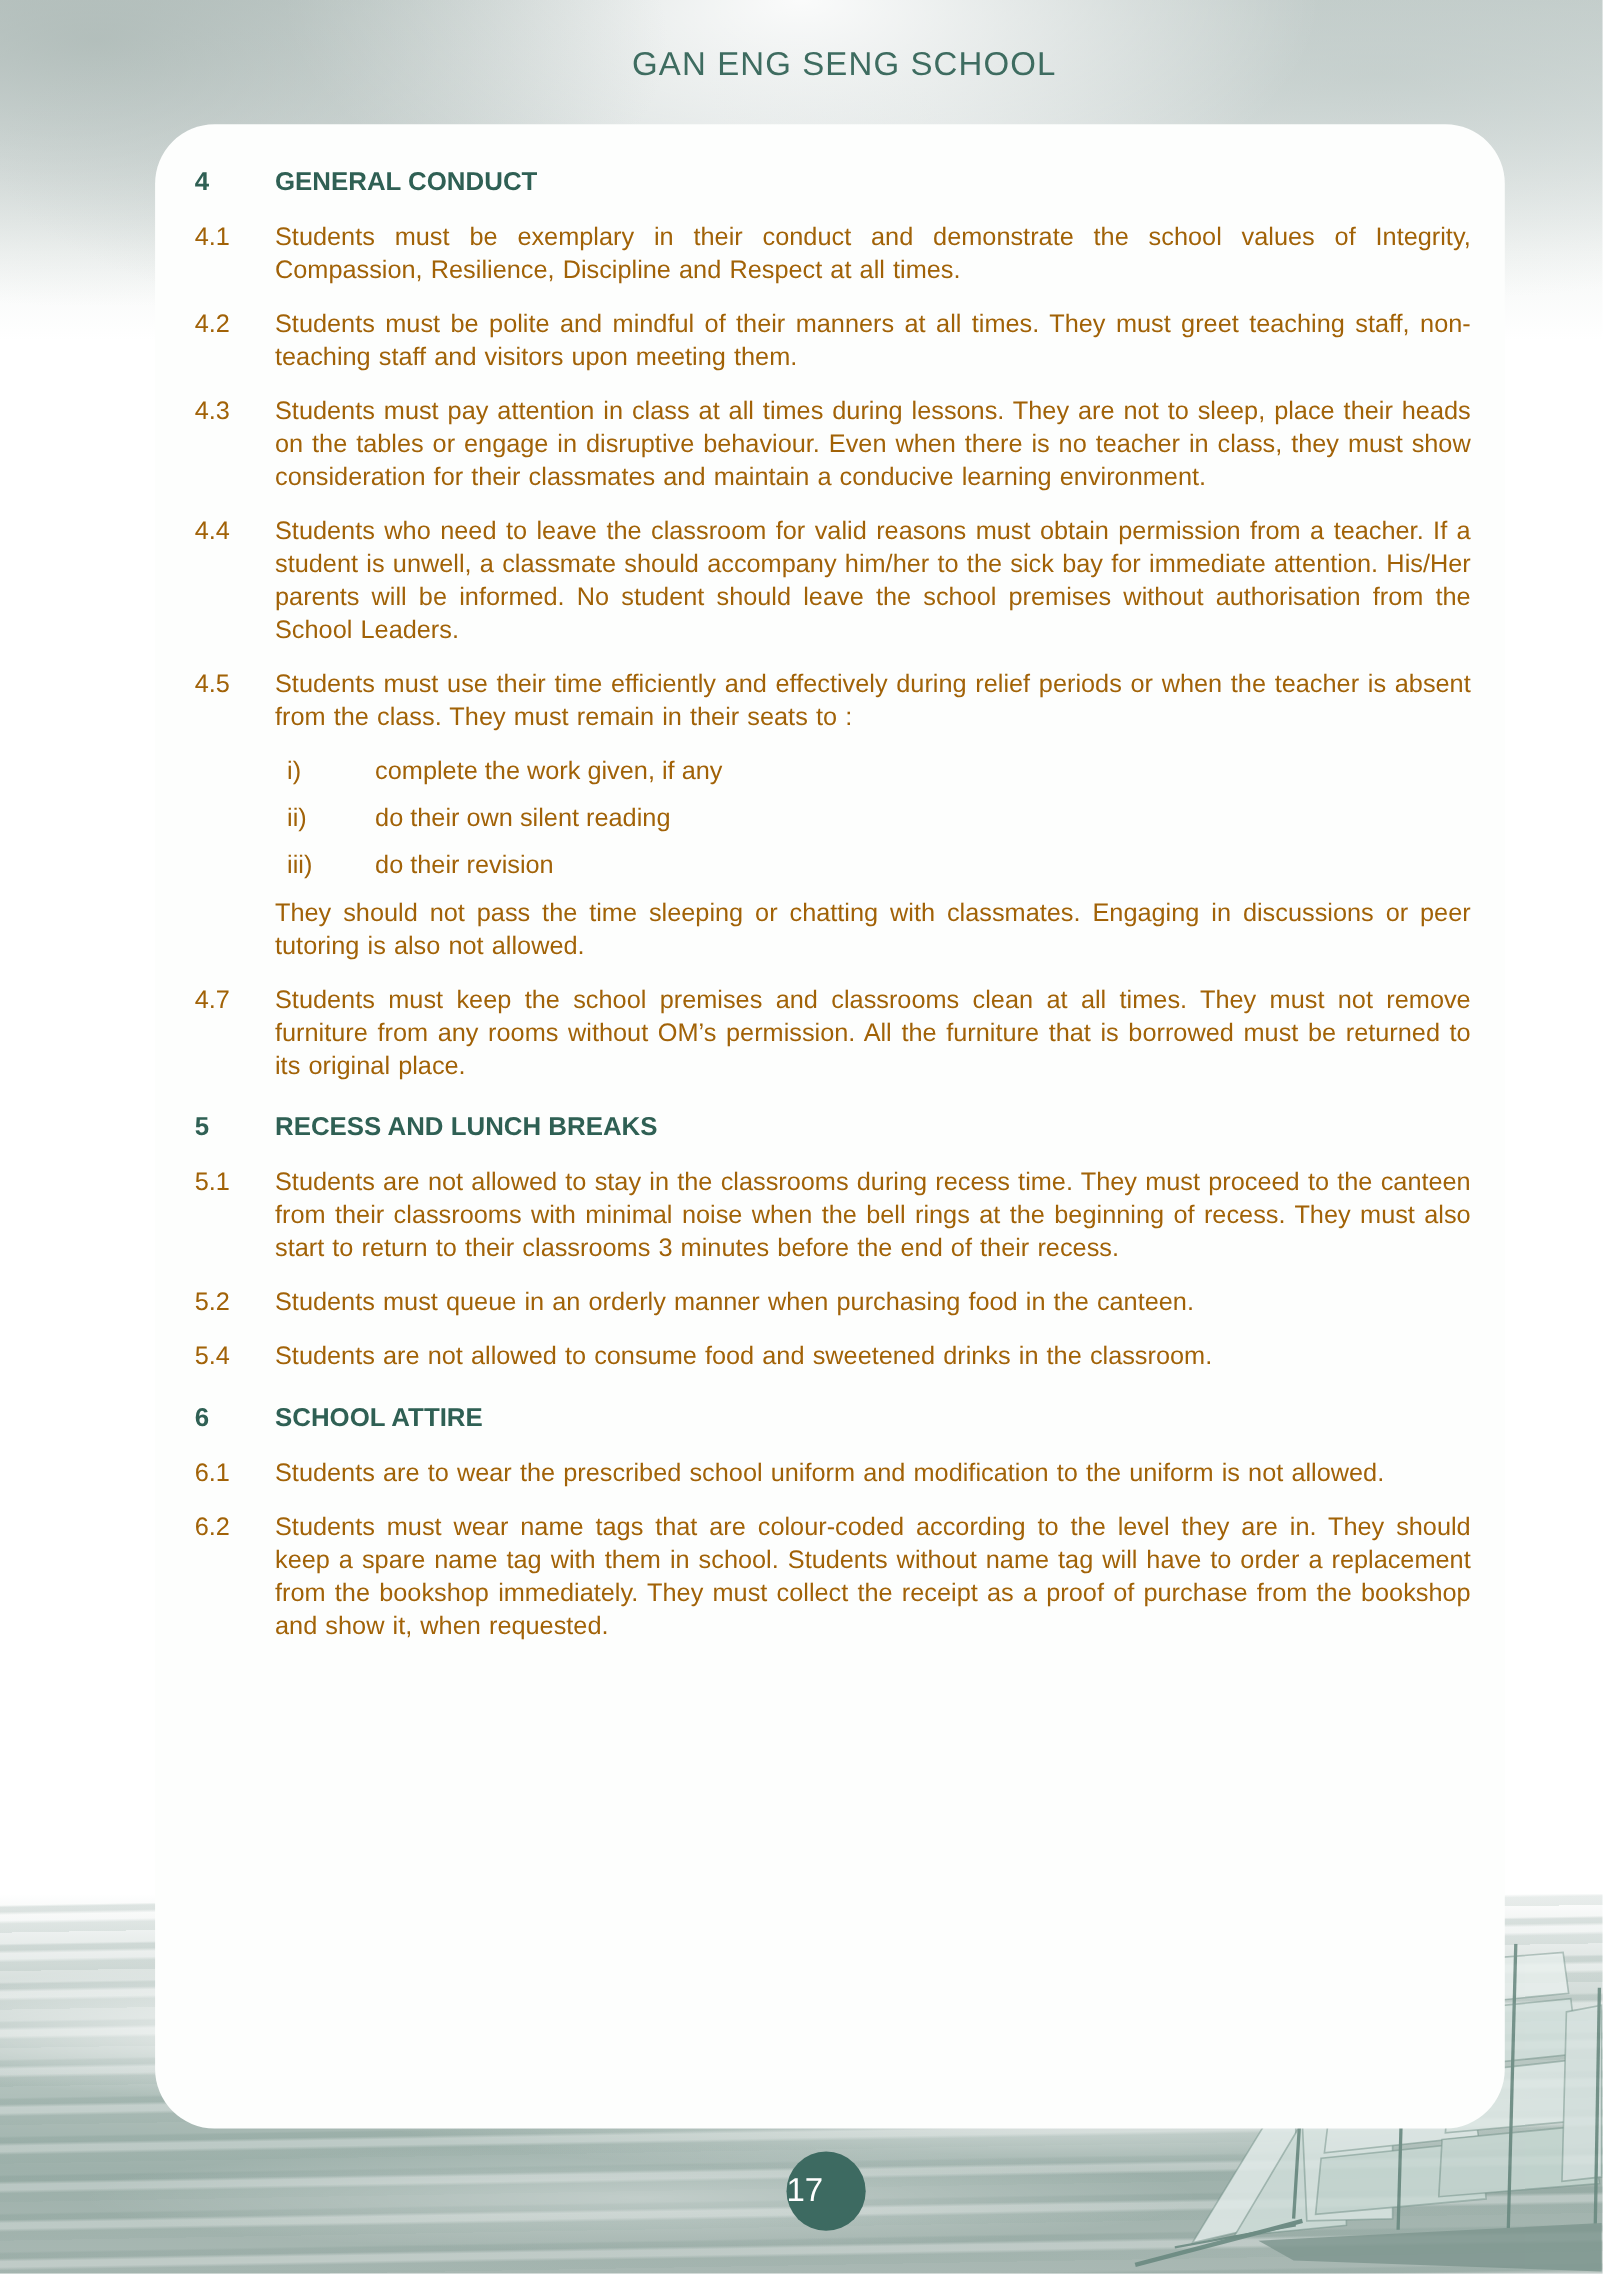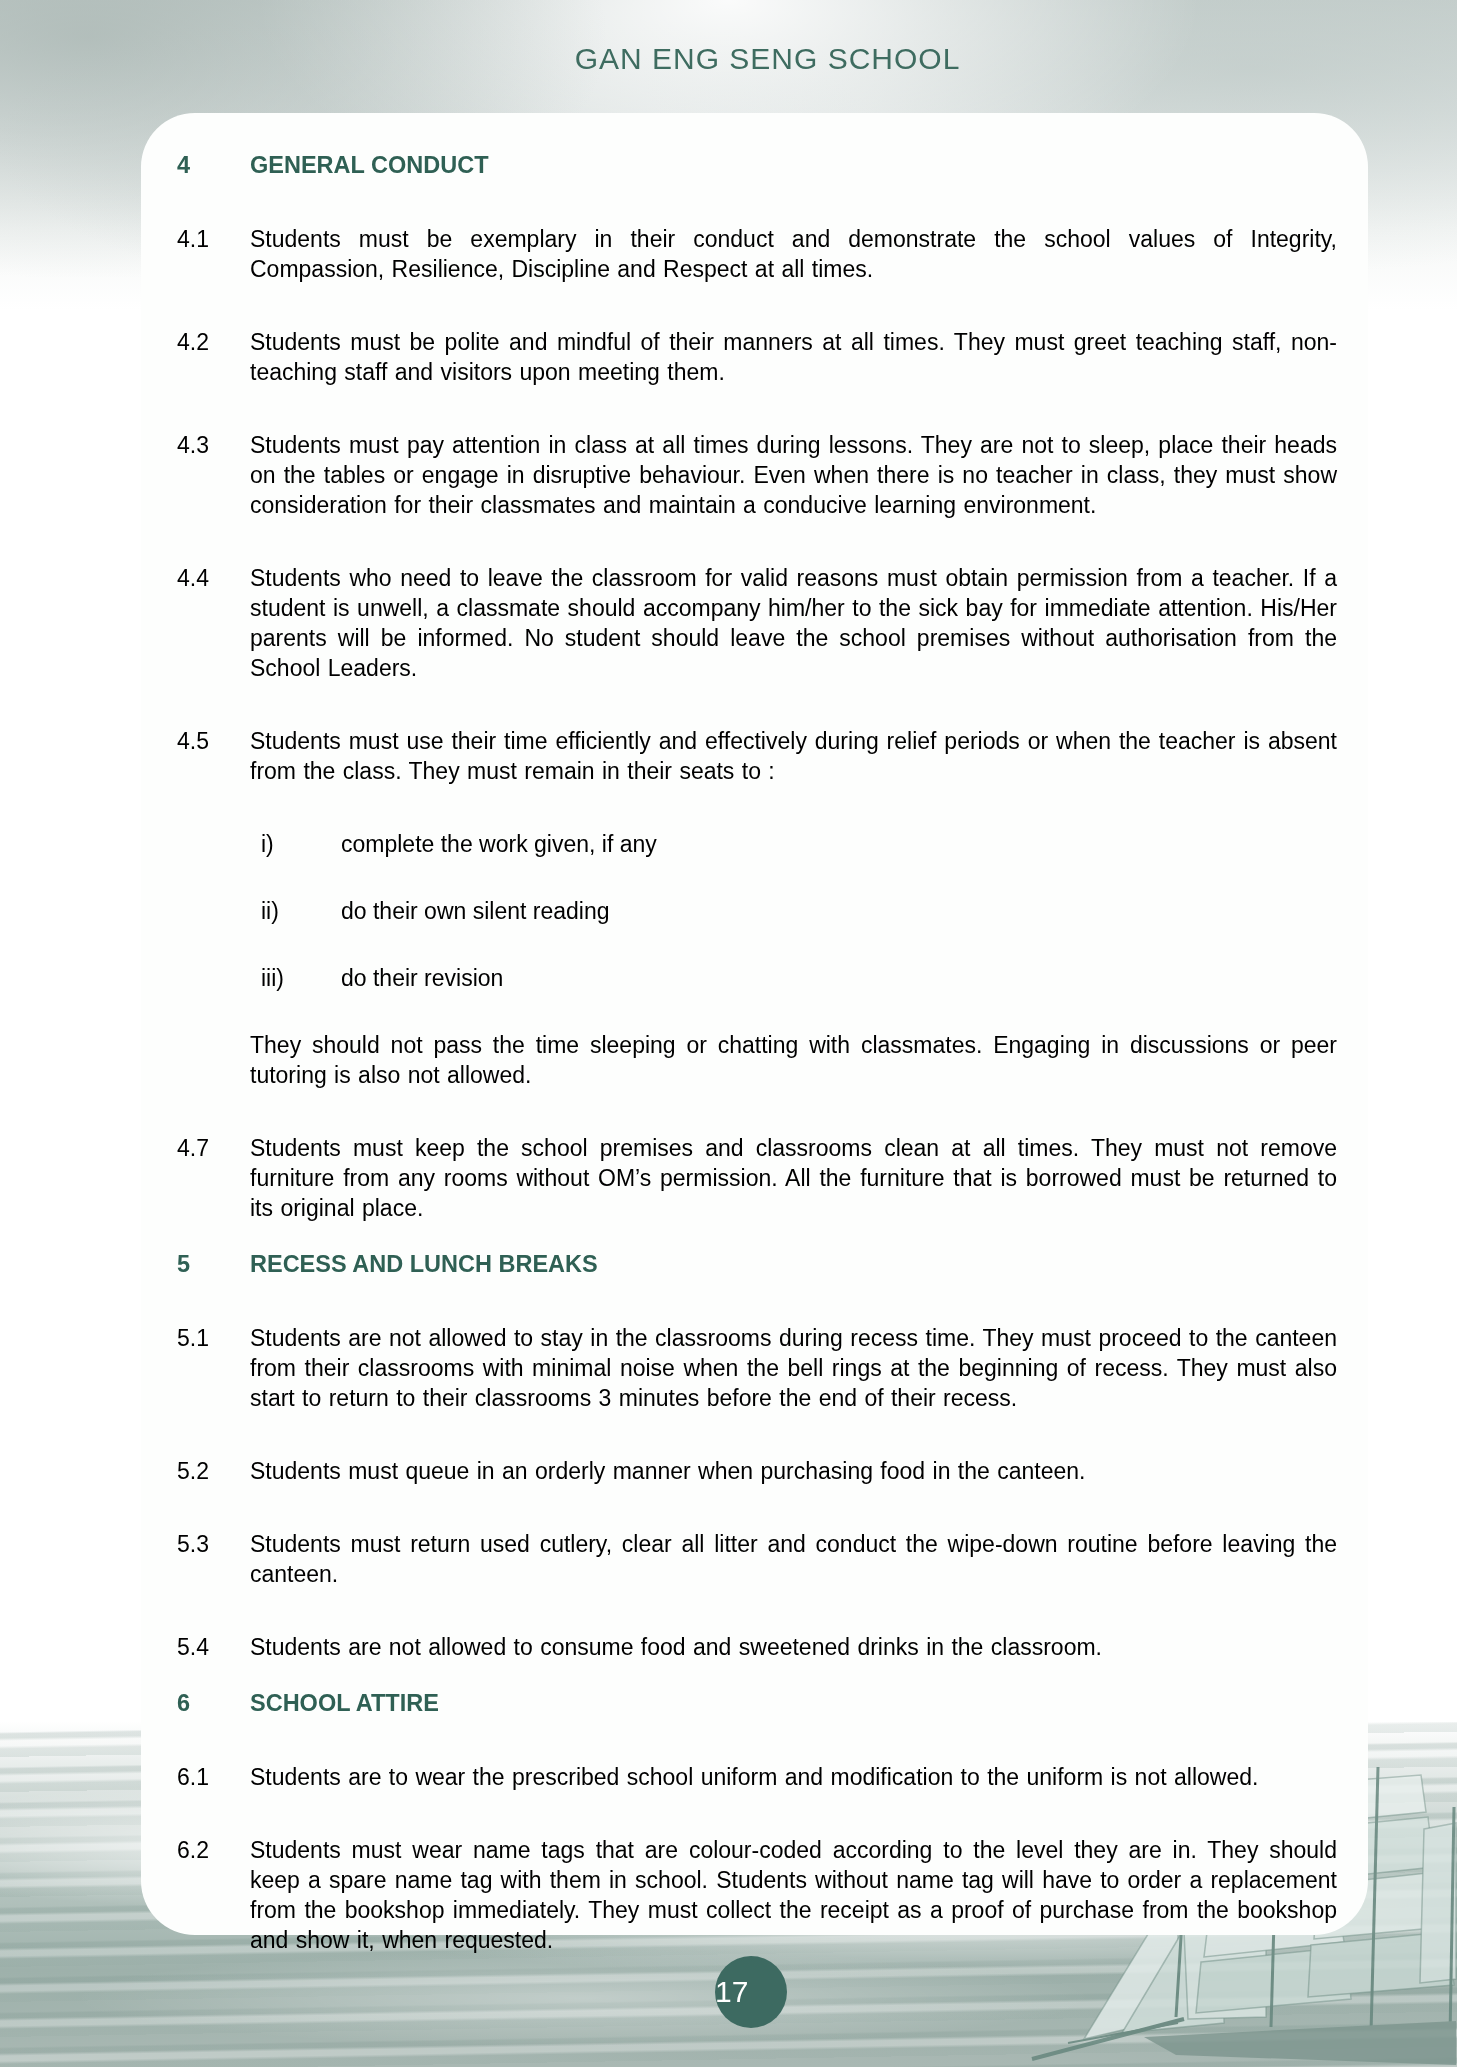--- a/index.html
+++ b/index.html
@@ -45,21 +45,21 @@
   .content{padding:37px 31px 0 36px;}
   .row{display:grid;grid-template-columns:73px 1fr;}
   .heading-row{
     color:#2f6054;font-weight:700;font-size:23.5px;line-height:30px;
     margin:26px 0 20px 0;
   }
   .heading-row.first{margin-top:0;}
   .item-row{margin-bottom:19px;}
   .cont-row{margin-bottom:19px;}
   .sub-row{margin-bottom:13px;}
-  .inum,.para,.sub-inner{color:#000000;font-size:23px;line-height:30px;margin-top:24px;}
+  .inum,.para,.sub-inner{color:#a16207;font-size:23px;line-height:30px;}
   .para{text-align:justify;word-spacing:1px;}
   .sub-inner{display:grid;grid-template-columns:80px 1fr;margin-left:11px;}
   .badge{
     position:absolute;left:715px;top:1956px;width:72px;height:72px;border-radius:50%;
     background:#3d6a61;color:#ffffff;font-size:30px;line-height:72px;
   }
 </style>
 </head>
 <body>
 
@@ -155,24 +155,20 @@
       </div>
       <div class="row item-row">
         <span class="inum">5.1</span>
         <div class="para">Students are not allowed to stay in the classrooms during recess time. They must proceed to the canteen from their classrooms with minimal noise when the bell rings at the beginning of recess. They must also start to return to their classrooms 3 minutes before the end of their recess.</div>
       </div>
       <div class="row item-row">
         <span class="inum">5.2</span>
         <div class="para">Students must queue in an orderly manner when purchasing food in the canteen.</div>
       </div>
       <div class="row item-row">
-        <span class="inum">5.3</span>
-        <div class="para">Students must return used cutlery, clear all litter and conduct the wipe-down routine before leaving the canteen.</div>
-      </div>
-      <div class="row item-row">
         <span class="inum">5.4</span>
         <div class="para">Students are not allowed to consume food and sweetened drinks in the classroom.</div>
       </div>
       <div class="row heading-row">
         <span class="num">6</span>
         <span class="htext">SCHOOL ATTIRE</span>
       </div>
       <div class="row item-row">
         <span class="inum">6.1</span>
         <div class="para">Students are to wear the prescribed school uniform and modification to the uniform is not allowed.</div>

